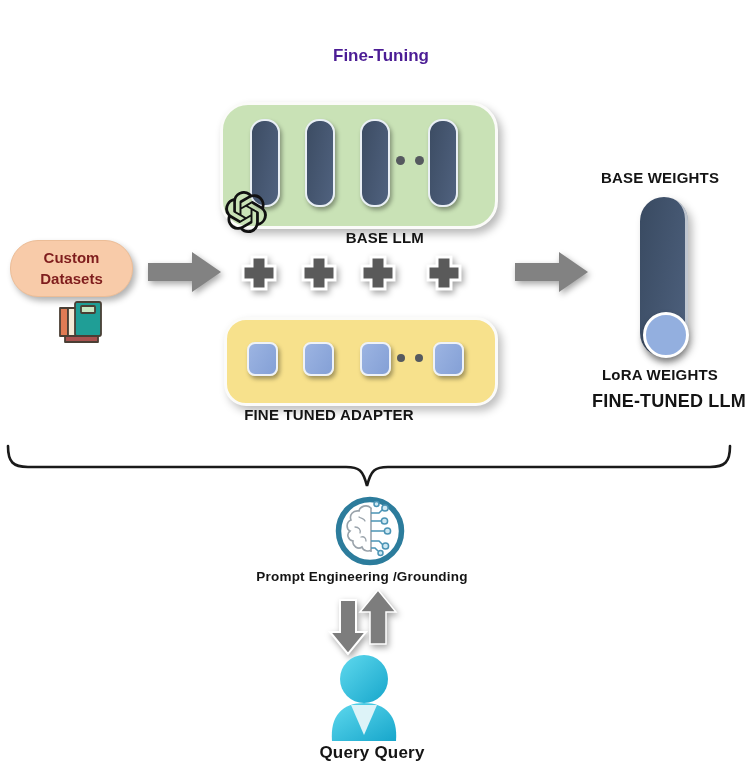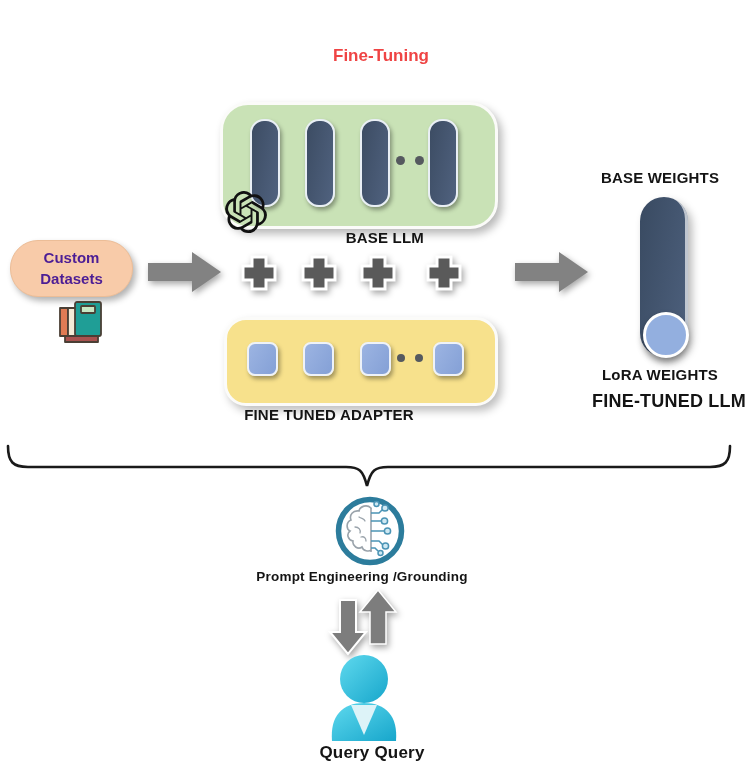--- a/index.html
+++ b/index.html
@@ -1,21 +1,21 @@
 <!DOCTYPE html>
 <html><head>
 <meta charset="utf-8">
 <style>
   html,body{margin:0;padding:0;background:#ffffff;}
   .stage{position:relative;width:754px;height:770px;background:#ffffff;overflow:hidden;
          font-family:"Liberation Sans",sans-serif;}
   .abs{position:absolute;}
   .lbl{font-weight:bold;color:#141414;text-align:center;letter-spacing:.2px;}
 
-  .title{color:#ef4444;font-size:17px;font-weight:bold;text-align:center;}
+  .title{color:#4c1d95;font-size:17px;font-weight:bold;text-align:center;}
 
   
   .green-box{left:220px;top:102px;width:272px;height:121px;background:#c9e2b6;
     border:3px solid #fbfbf9;border-radius:28px;
     box-shadow:4px 5px 8px rgba(0,0,0,.28);}
   .pill{position:absolute;top:14px;width:26px;height:84px;border-radius:14px;
     background:linear-gradient(100deg,#3c4c63,#50627f);
     border:2px solid #e9eff5;box-shadow:2px 3px 4px rgba(0,0,0,.35);}
   .dot{position:absolute;width:9px;height:9px;border-radius:50%;background:#55595f;}
 
@@ -25,21 +25,21 @@
     box-shadow:4px 5px 8px rgba(0,0,0,.25);}
   .bluesq{position:absolute;top:22px;width:27px;height:30px;border-radius:8px;
     background:linear-gradient(120deg,#9cb4e2,#84a0d6);
     border:2px solid #eef2f8;box-shadow:2px 3px 4px rgba(0,0,0,.35);}
   .ydot{position:absolute;width:8px;height:8px;border-radius:50%;background:#55595f;}
 
   
   .datasets{left:10px;top:240px;width:121px;height:55px;border-radius:28px;
     background:#f8cba9;border:1px solid #eab globally;border:1px solid #ecbd97;
     box-shadow:3px 4px 6px rgba(0,0,0,.3);display:flex;align-items:center;justify-content:center;}
-  .datasets span{color:#4c1d95;font-weight:bold;font-size:15px;text-align:center;line-height:1.35;width:80px;}
+  .datasets span{color:#7f1d1d;font-weight:bold;font-size:15px;text-align:center;line-height:1.35;width:80px;}
 
   
   .big-pill{left:640px;top:197px;width:48px;height:160px;border-radius:26px;
     background:linear-gradient(100deg,#394a61,#4e617e);
     box-shadow:inset -3px -2px 0 rgba(255,255,255,.65), 4px 5px 8px rgba(0,0,0,.28);}
   .lora-circle{left:643px;top:312px;width:40px;height:40px;border-radius:50%;
     background:#93afdf;border:3px solid #ffffff;box-shadow:0 4px 6px rgba(0,0,0,.35);}
 
   .shadowed{filter:drop-shadow(2px 3px 3px rgba(0,0,0,.35));}
 </style>

